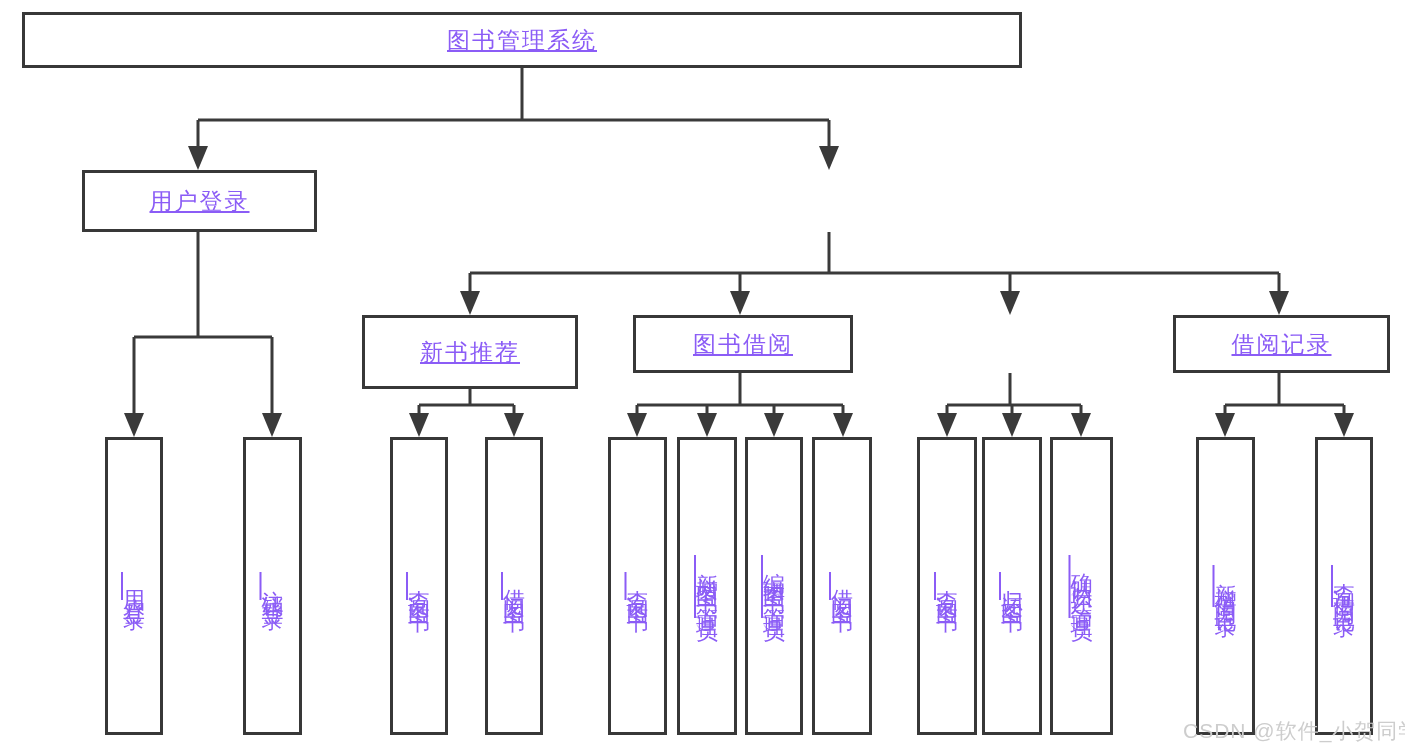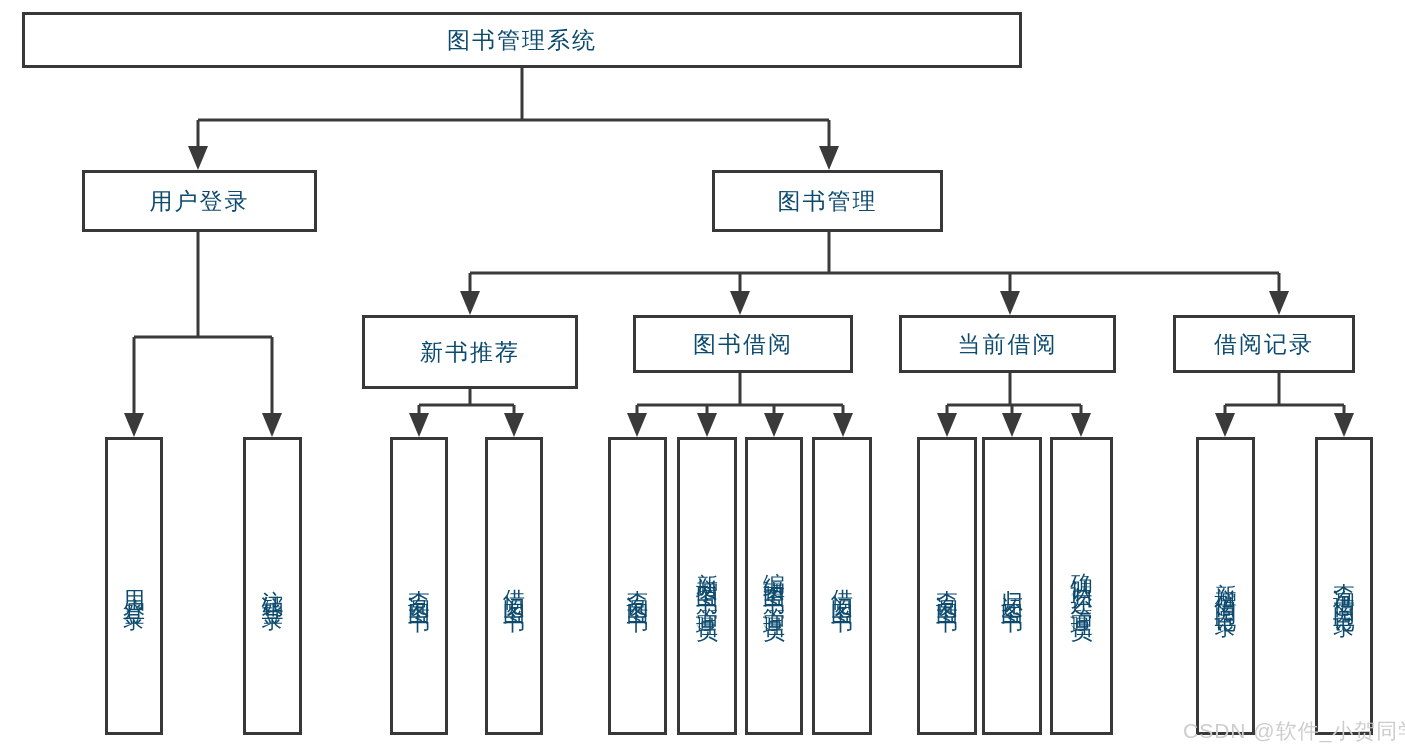--- a/index.html
+++ b/index.html
@@ -31,26 +31,27 @@
     stroke: none;
   }
   .box {
     position: absolute;
     box-sizing: border-box;
     background: #ffffff;
     border: 3px solid #383838;
     display: flex;
     align-items: center;
     justify-content: center;
-    color: #0c4a6e;
+    color: #8b5cf6;
     font-size: 23px;
     letter-spacing: 2px;
     z-index: 1;
     line-height: 1;
     text-align: center;
+    text-decoration: underline;
   }
   .leaf {
     writing-mode: vertical-rl;
     text-orientation: mixed;
     font-size: 22px;
     letter-spacing: 7px;
   }
   .watermark {
     position: absolute;
     left: 1183px;
@@ -113,26 +114,24 @@
     <g>
       <path class="wire" d="M1279 373 V405 M1225 405 H1344 M1225 405 V427 M1344 405 V427"></path>
       <path class="head" d="M1215 413 L1235 413 L1225 437 Z"></path>
       <path class="head" d="M1334 413 L1354 413 L1344 437 Z"></path>
     </g>
   </svg>
 
   <div class="box" style="left:22px; top:12px; width:1000px; height:56px;">图书管理系统</div>
 
   <div class="box" style="left:82px; top:170px; width:235px; height:62px;">用户登录</div>
-  <div class="box" style="left:712px; top:170px; width:231px; height:62px;">图书管理</div>
 
   <div class="box" style="left:362px; top:315px; width:216px; height:74px;">新书推荐</div>
   <div class="box" style="left:633px; top:315px; width:220px; height:58px;">图书借阅</div>
-  <div class="box" style="left:899px; top:315px; width:217px; height:58px;">当前借阅</div>
-  <div class="box" style="left:1173px; top:315px; width:182px; height:58px;">借阅记录</div>
+  <div class="box" style="left:1173px; top:315px; width:217px; height:58px;">借阅记录</div>
 
   <div class="box leaf" style="left:105px; top:437px; width:58px; height:298px;">用户登录</div>
   <div class="box leaf" style="left:243px; top:437px; width:59px; height:298px;">注销登录</div>
 
   <div class="box leaf" style="left:390px; top:437px; width:58px; height:298px;">查询图书</div>
   <div class="box leaf" style="left:485px; top:437px; width:58px; height:298px;">借阅图书</div>
 
   <div class="box leaf" style="left:608px; top:437px; width:59px; height:298px;">查询图书</div>
   <div class="box leaf" style="left:677px; top:437px; width:60px; height:298px;">新增图书（管理员）</div>
   <div class="box leaf" style="left:745px; top:437px; width:58px; height:298px;">编辑图书（管理员）</div>

